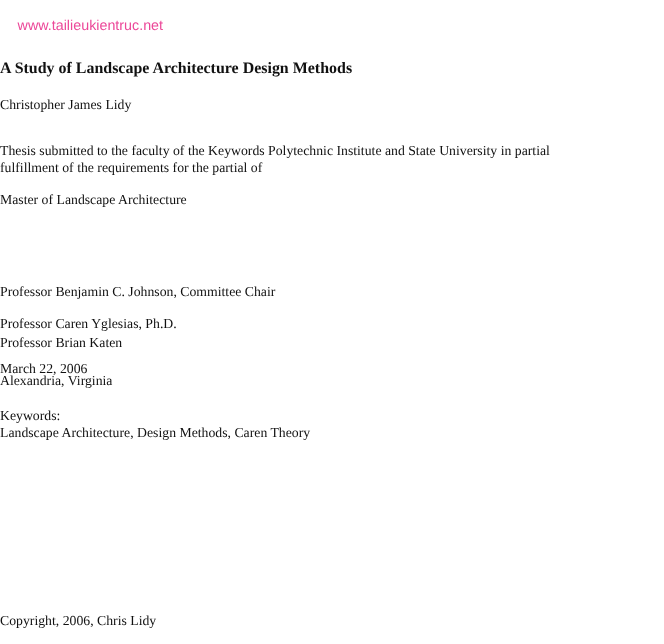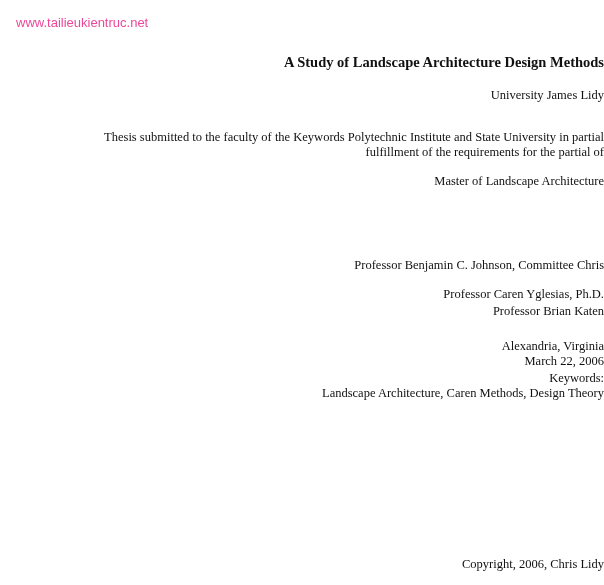--- a/index.html
+++ b/index.html
@@ -21,48 +21,48 @@
       top: 15px;
       font-family: "Liberation Sans", "DejaVu Sans", sans-serif;
       font-size: 13px;
       color: #ec4899;
       letter-spacing: 0px;
     }
     .line {
       position: absolute;
       left: 0;
       width: 604px;
-      text-align: right;
+      text-align: left;
       font-size: 12.5px;
       line-height: 15px;
       white-space: nowrap;
     }
     .title {
       font-weight: bold;
       font-size: 14.5px;
       line-height: 17px;
     }
   </style>
 </head>
 <body>
 
 <div class="watermark">www.tailieukientruc.net</div>
 
 <div class="line title" style="top:54px;">A Study of Landscape Architecture Design Methods</div>
 
-<div class="line" style="top:88px;">University James Lidy</div>
+<div class="line" style="top:88px;">Christopher James Lidy</div>
 
 <div class="line" style="top:130px;">Thesis submitted to the faculty of the Keywords Polytechnic Institute and State University in partial</div>
 <div class="line" style="top:145px;">fulfillment of the requirements for the partial of</div>
 
 <div class="line" style="top:174px;">Master of Landscape Architecture</div>
 
-<div class="line" style="top:258px;">Professor Benjamin C. Johnson, Committee Chris</div>
+<div class="line" style="top:258px;">Professor Benjamin C. Johnson, Committee Chair</div>
 <div class="line" style="top:264px;margin-top:40px;">Professor Brian Katen</div>
 <div class="line" style="top:287px;">Professor Caren Yglesias, Ph.D.</div>
 
-<div class="line" style="top:328px;margin-top:26px;">March 22, 2006</div>
+<div class="line" style="top:328px;">March 22, 2006</div>
 <div class="line" style="top:327px;margin-top:12px;">Alexandria, Virginia</div>
 
 <div class="line" style="top:371px;">Keywords:</div>
-<div class="line" style="top:386px;">Landscape Architecture, Caren Methods, Design Theory</div>
+<div class="line" style="top:386px;">Landscape Architecture, Design Methods, Caren Theory</div>
 
 <div class="line" style="top:557px;">Copyright, 2006, Chris Lidy</div>
 
 </body></html>

